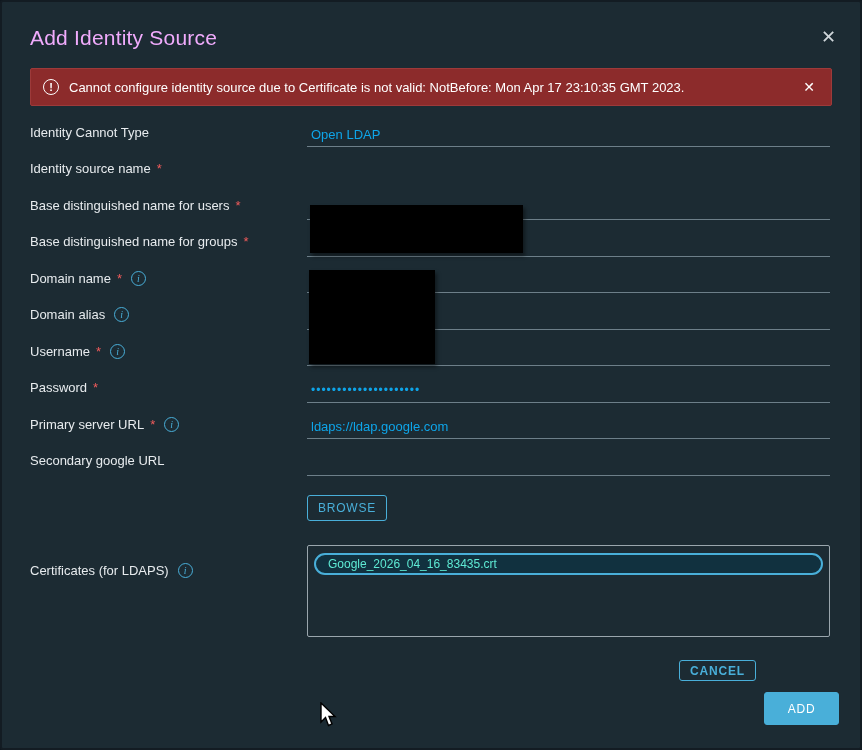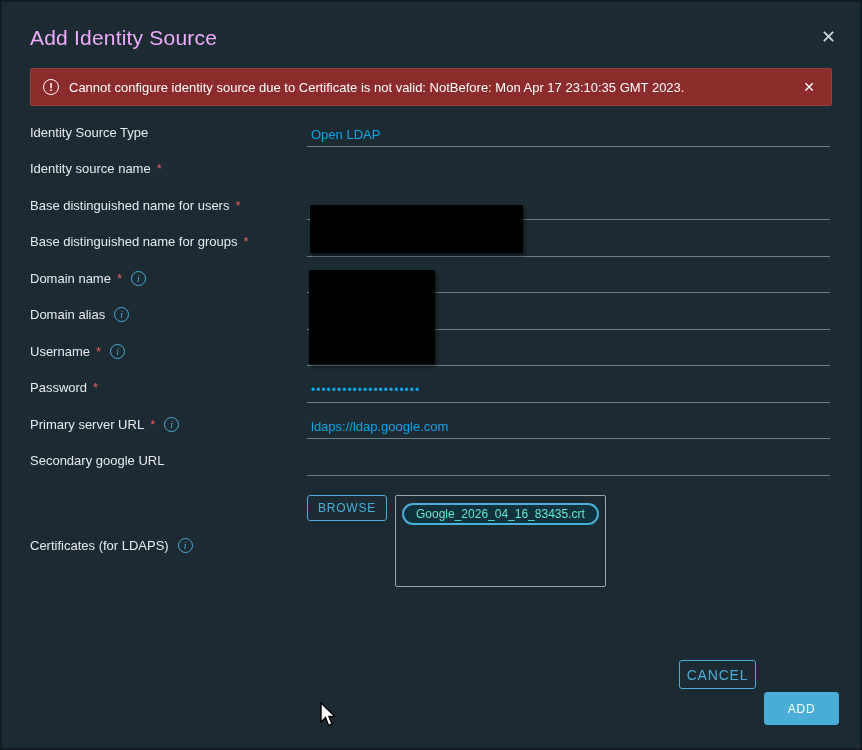--- a/index.html
+++ b/index.html
@@ -44,37 +44,37 @@
     display:flex;align-items:center;justify-content:center;margin-left:4px;cursor:pointer;
   }
   .line{
     flex:1;border-bottom:1px solid var(--underline);min-height:20px;
     font-size:13px;color:#0ea5e9;padding:0 4px 4px;align-self:center;margin-top:10px;
   }
   .line.password{letter-spacing:1px;font-size:12px;}
   
   .cert-section{display:flex;padding:0 30px 0 28px;margin-top:16px;}
   .cert-left{flex:none;width:277px;padding-top:8px;}
-  .cert-right{flex:1;display:flex;flex-direction:row;gap:8px;}
+  .cert-right{flex:1;display:flex;flex-direction:column;gap:24px;}
   .btn{
     display:inline-flex;align-items:center;justify-content:center;
     border:1px solid var(--accent);border-radius:3px;background:transparent;color:var(--accent);
     font-family:"Liberation Sans",sans-serif;font-size:12px;letter-spacing:.8px;cursor:pointer;
   }
   .btn.browse{width:80px;height:26px;align-self:flex-start;}
   .file-box{
     border:1px solid #9aa6ad;border-radius:2px;height:92px;padding:7px 6px;background:var(--bg);
   }
   .file-pill{
     height:22px;border:2px solid var(--accent);border-radius:12px;background:#11313f;
     display:flex;align-items:center;padding:0 12px;font-size:12px;color:#5eead4;cursor:pointer;
   }
   
   .footer{position:absolute;right:21px;bottom:23px;display:flex;gap:8px;}
-  .btn.cancel{width:77px;height:29px;font-size:14px;}
+  .btn.cancel{width:77px;height:21px;font-size:12px;font-weight:bold;}
   .btn.add{width:75px;height:33px;background:var(--accent);color:#ffffff;border-color:var(--accent);font-size:12px;margin-top:32px;}
   
   .redact{position:absolute;background:#000;box-shadow:2px 3px 4px rgba(0,0,0,.45);}
   .redact-a{left:308px;top:203px;width:213px;height:48px;}
   .redact-b{left:307px;top:268px;width:126px;height:94px;}
   
   .cursor{position:absolute;left:318px;top:700px;width:18px;height:26px;pointer-events:none;}
 </style>
 </head>
 <body>
@@ -89,21 +89,21 @@
   <div class="banner">
     <div class="banner-icon">!</div>
     <div class="banner-text">Cannot configure identity source due to Certificate is not valid: NotBefore: Mon Apr 17 23:10:35 GMT 2023.</div>
     <div class="banner-close">✕</div>
   </div>
 
   <div class="form">
 
     <div class="row">
       <div class="label">
-        <span>Identity Source Type</span>
+        <span>Identity Cannot Type</span>
       </div>
       <div class="line">
         <span>Open LDAP</span>
       </div>
     </div>
 
     <div class="row">
       <div class="label">
         <span>Identity source name</span>
         <span class="req">*</span>

